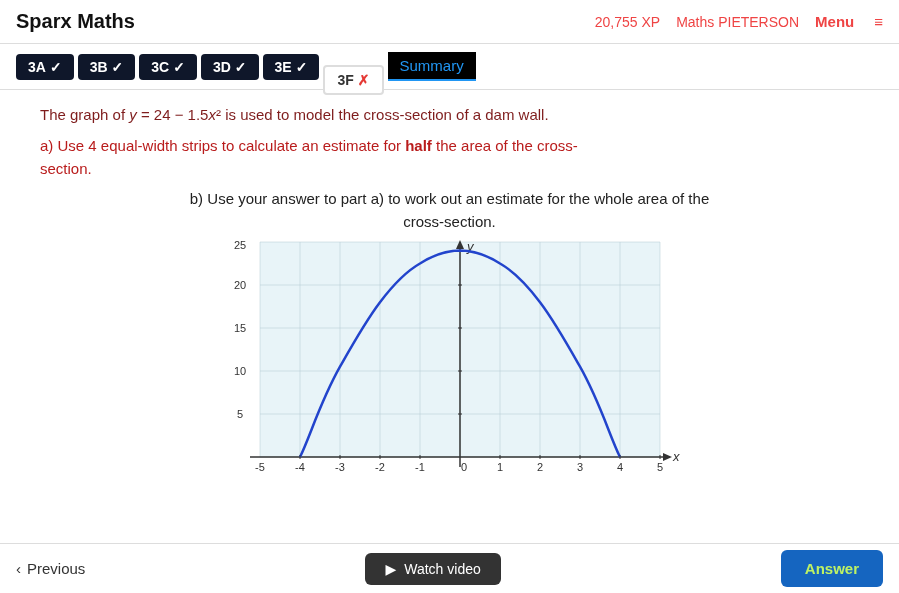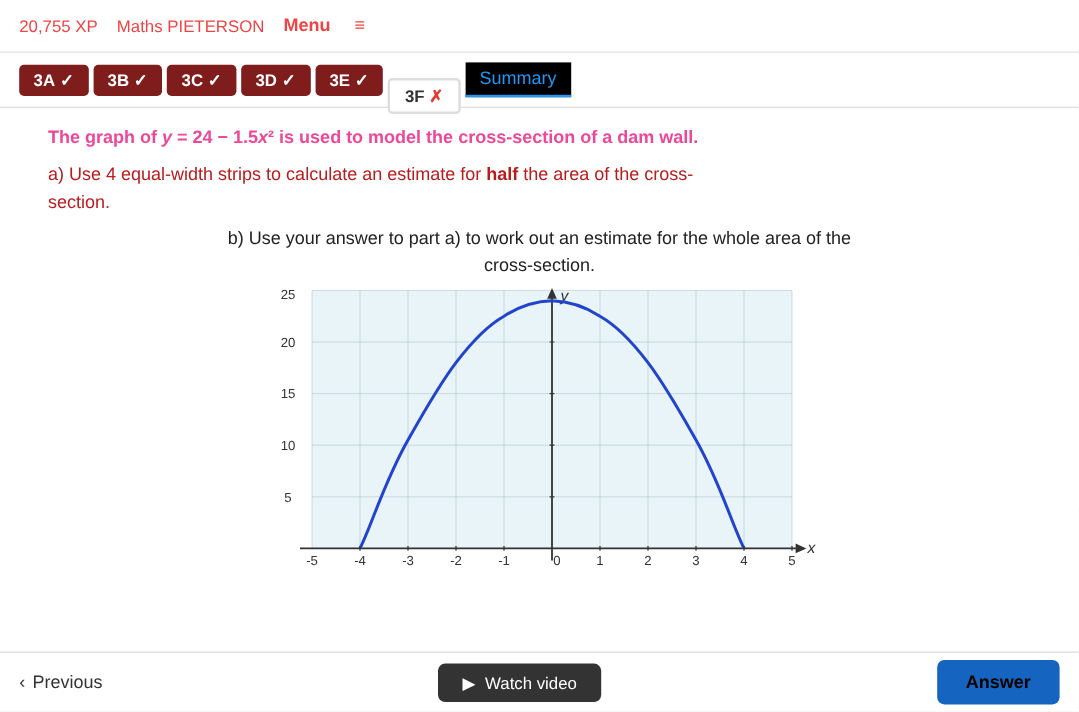--- a/index.html
+++ b/index.html
@@ -57,44 +57,43 @@
       display: flex;
       align-items: center;
       gap: 4px;
       padding: 5px 12px;
       border-radius: 4px;
       font-size: 14px;
       font-weight: 600;
       cursor: pointer;
       color: white;
     }
-    .tab.completed { background: #7f1d1d; }
+    .tab.completed { background: #0f172a; }
     .tab.active-wrong { background: white; color: #333; border: 2px solid #ddd; margin-top: 26px; }
     .tab.summary-tab {
       background: #000000;
       color: #2196F3;
       border-bottom: 2px solid #2196F3;
       border-radius: 0;
       font-weight: normal;
       font-size: 15px;
     }
 
     
     .main-content {
       background: white;
       padding: 16px 40px;
       height: calc(593px - 44px - 46px - 50px);
       overflow: hidden;
     }
 
     .problem-intro {
       font-size: 15px;
-      color: #ec4899;
+      color: #7f1d1d;
       margin-bottom: 12px;
-      font-weight: bold;
     }
     .problem-intro em { font-style: italic; }
 
     .part-a {
       font-size: 15px;
       color: #b91c1c;
       text-align: left;
       margin-bottom: 8px;
       line-height: 1.5;
     }
@@ -144,37 +143,38 @@
       background: #333;
       color: white;
       padding: 8px 20px;
       border-radius: 6px;
       font-size: 14px;
       font-weight: 500;
       cursor: pointer;
     }
     .answer-btn {
       background: #1565C0;
-      color: #000000;
+      color: #bef264;
       padding: 10px 24px;
       border-radius: 6px;
       font-size: 15px;
       font-weight: bold;
       cursor: pointer;
     }
 
     
     .graph-svg {
       display: block;
     }
   </style>
 </head>
 <body>
 
 <div class="header">
+  <div class="header-left">Sparx Maths</div>
   <div class="header-right">
     <span>20,755 XP</span>
     <span>Maths PIETERSON</span>
     <span class="menu-btn">
       <span>Menu</span>
       <span>≡</span>
     </span>
   </div>
 </div>
 

